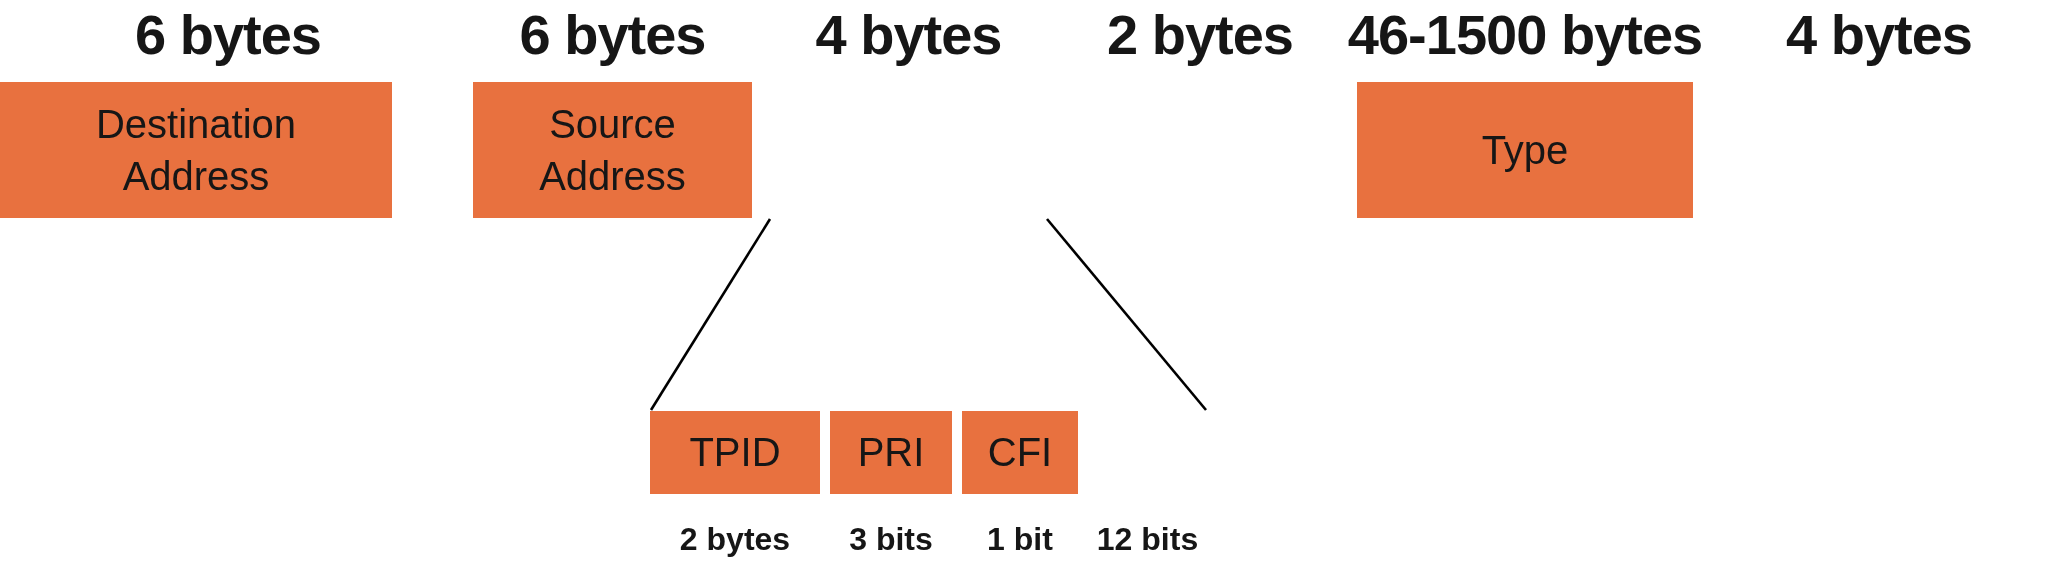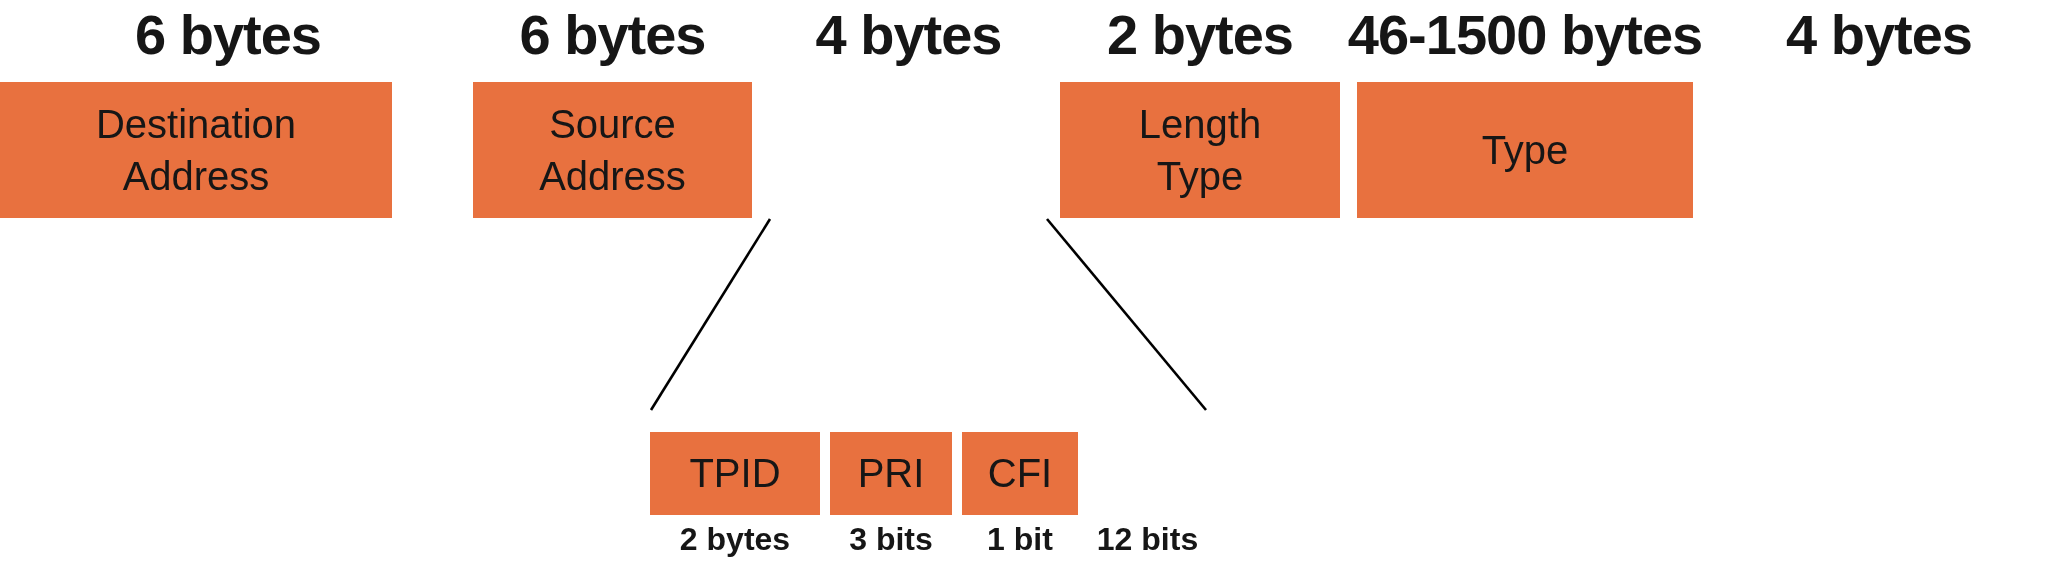--- a/index.html
+++ b/index.html
@@ -48,21 +48,20 @@
   .subfield {
     position: absolute;
     top: 411px;
     height: 83px;
     background: var(--field-fill, #E8713F);
     display: flex;
     align-items: center;
     justify-content: center;
     font-size: 40px;
     white-space: nowrap;
-    margin-top: 21px;
   }
   
   .sub-size-label {
     position: absolute;
     top: 516px;
     height: 46px;
     display: flex;
     align-items: center;
     justify-content: center;
     font-size: 32px;
@@ -91,22 +90,20 @@
   <div class="size-label" style="left:473px;  width:279px">6 bytes</div>
   <div class="size-label" style="left:770px;  width:277px">4 bytes</div>
   <div class="size-label" style="left:1060px; width:280px">2 bytes</div>
   <div class="size-label" style="left:1357px; width:336px">46-1500 bytes</div>
   <div class="size-label" style="left:1710px; width:338px">4 bytes</div>
 
   <div class="field" style="left:0px;    width:392px">Destination
 Address</div>
   <div class="field" style="left:473px;  width:279px">Source
 Address</div>
-  <div class="field" style="left:1060px; width:280px">Length
-Type</div>
   <div class="field" style="left:1357px; width:336px">Type</div>
 
   <svg class="connectors" viewBox="0 0 2048 575">
     <line x1="770" y1="219" x2="651" y2="410"></line>
     <line x1="1047" y1="219" x2="1206" y2="410"></line>
   </svg>
 
   <div class="subfield" style="left:650px;  width:170px">TPID</div>
   <div class="subfield" style="left:830px;  width:122px">PRI</div>
   <div class="subfield" style="left:962px;  width:116px">CFI</div>

